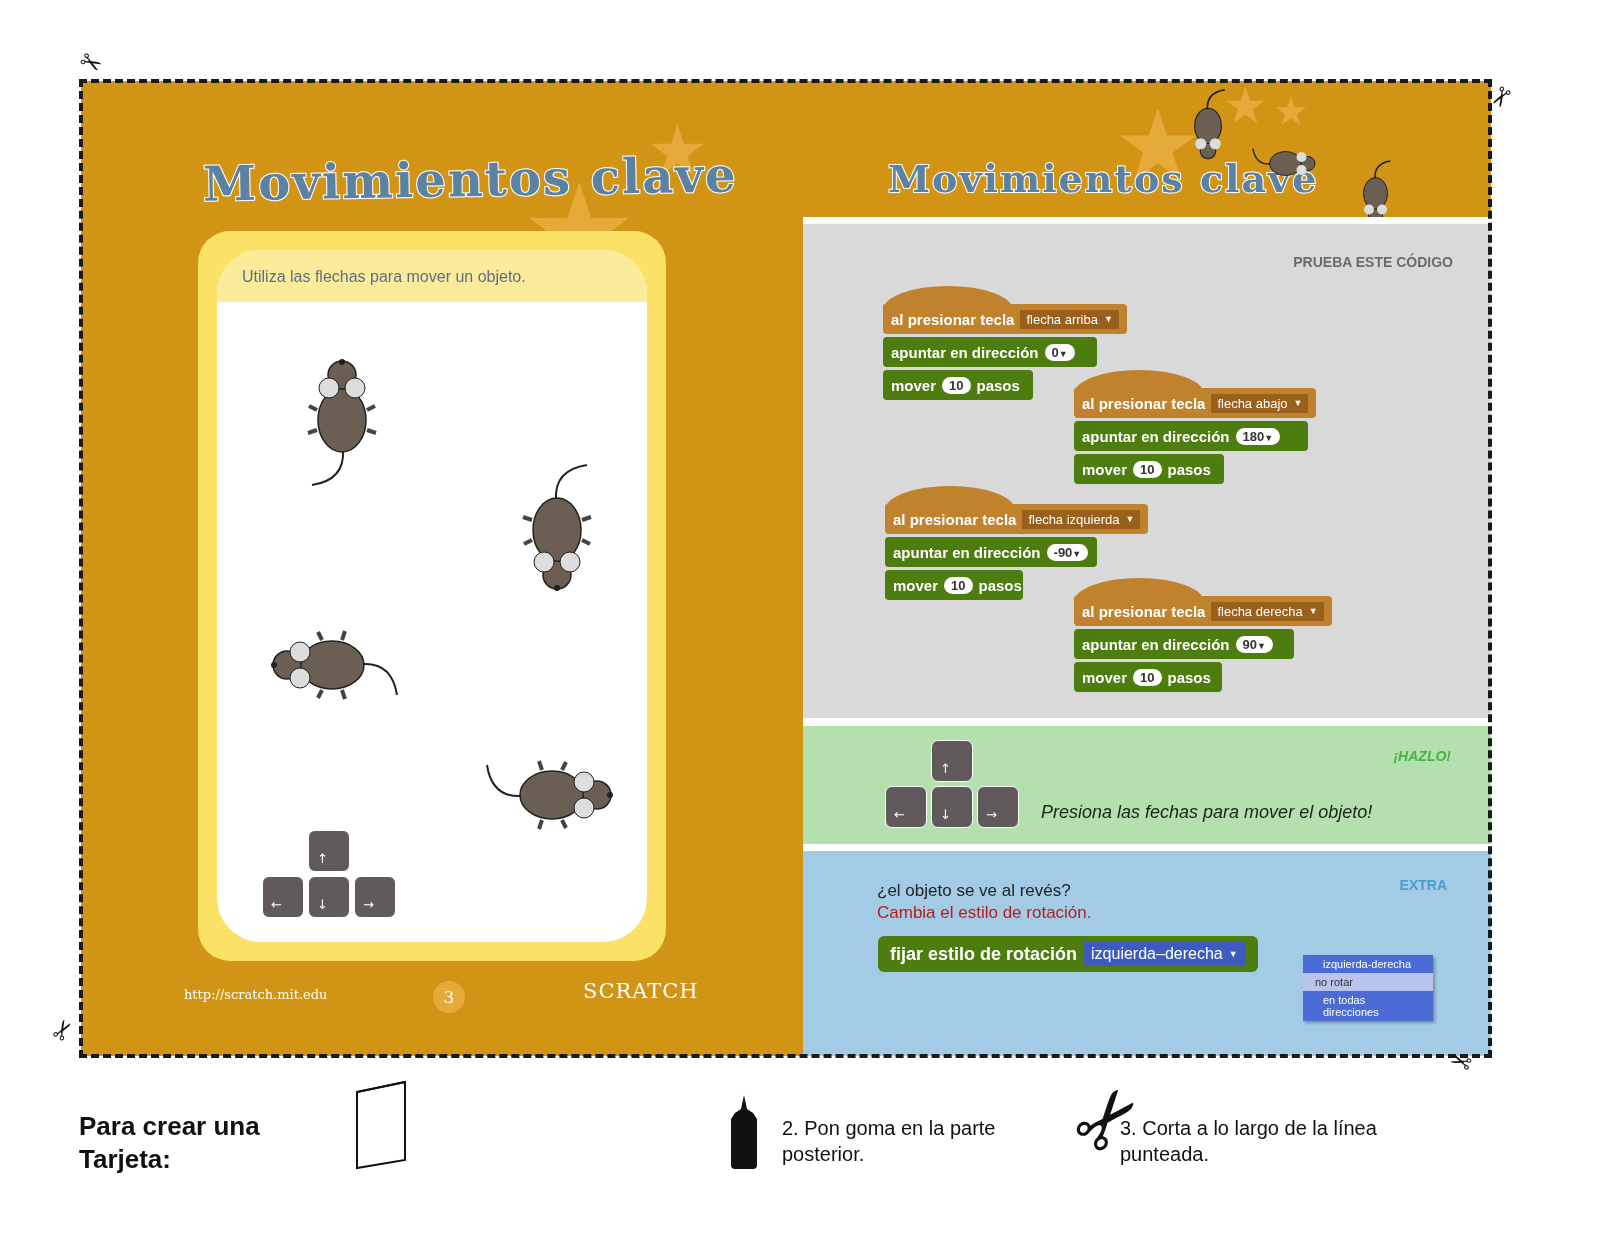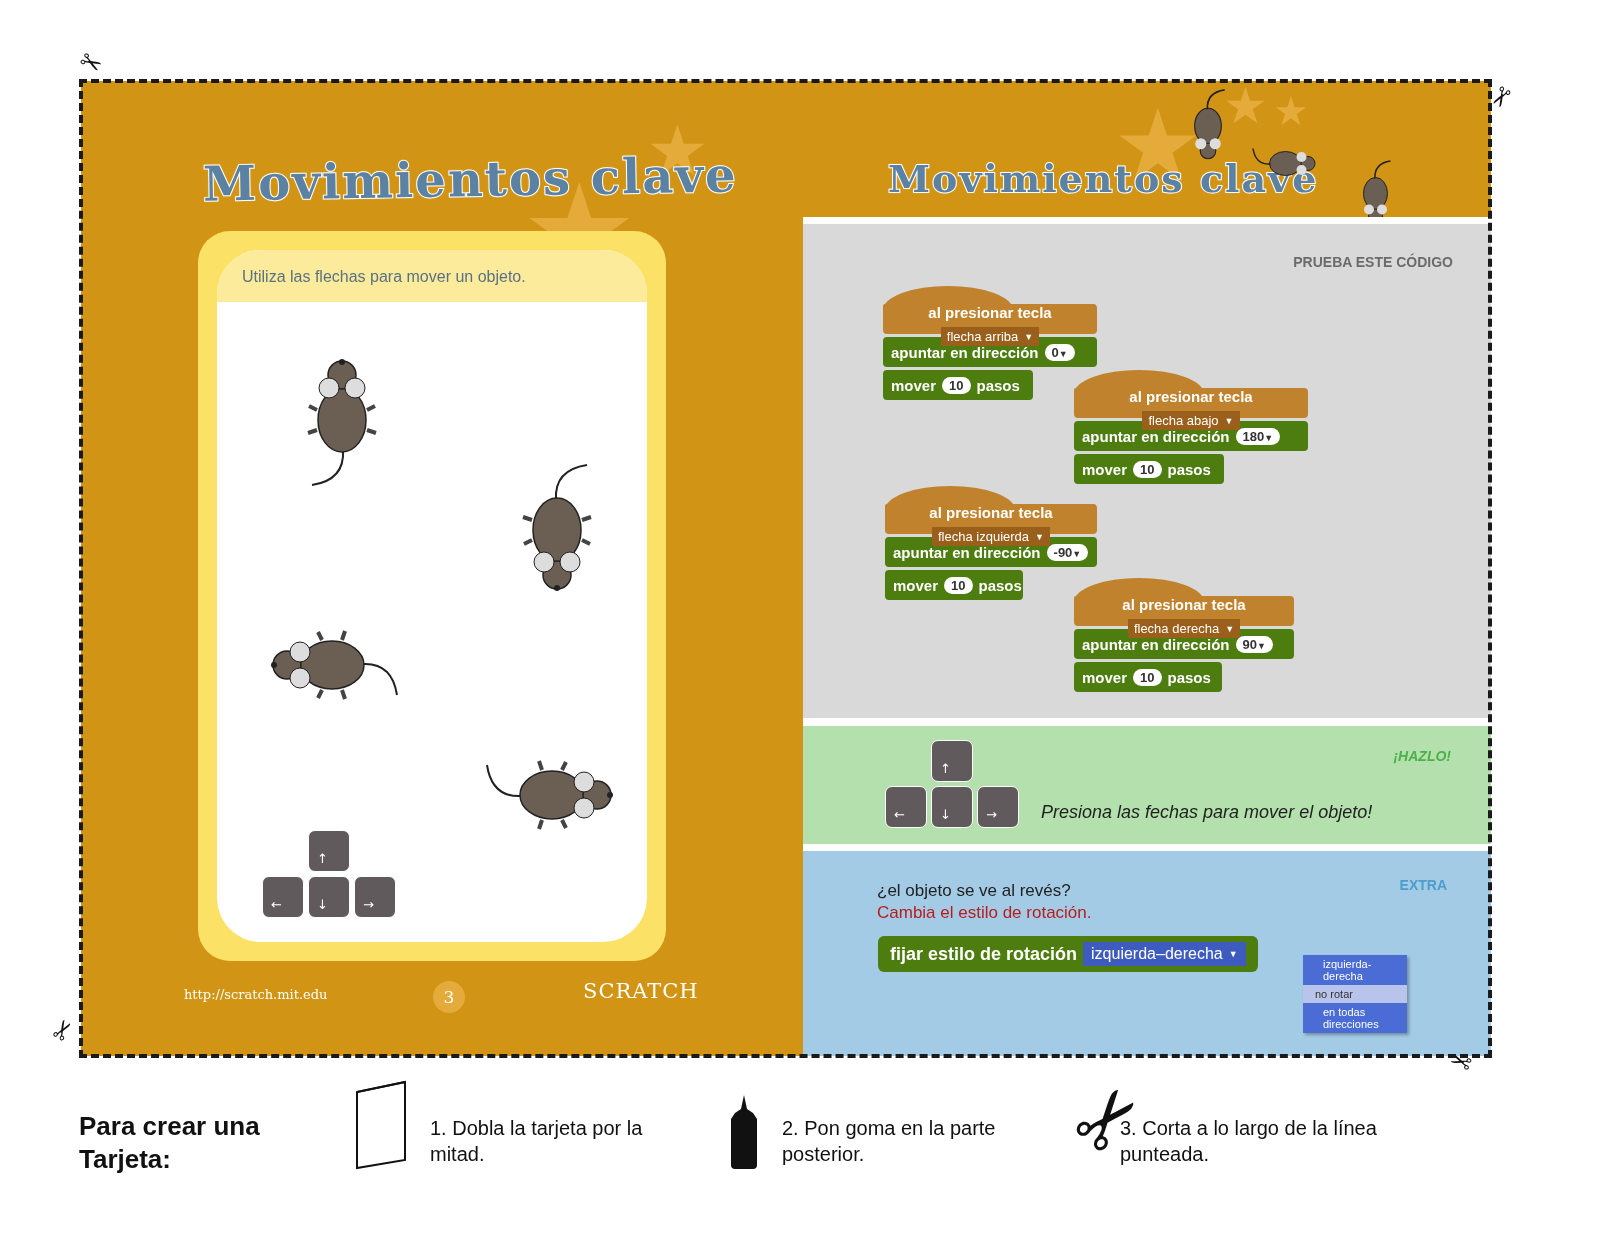--- a/index.html
+++ b/index.html
@@ -29,21 +29,21 @@
   
   .right { position: absolute; left: 722px; top: 0; width: 688px; height: 975px; background: #ffffff; }
   .r-header { position: absolute; left: 0; top: 0; width: 688px; height: 136px; background: #d29414; overflow: hidden; }
   .r-header .title { left: 85px; top: 75px; font-size: 38px; }
   .r-code { position: absolute; left: 0; top: 143px; width: 688px; height: 494px; background: #d9d9d9; }
   .r-do { position: absolute; left: 0; top: 645px; width: 688px; height: 118px; background: #b3e0ad; font-style: italic; }
   .r-extra { position: absolute; left: 0; top: 770px; width: 688px; height: 205px; background: #a3cbe6; }
   .section-label { position: absolute; font-family: "Liberation Sans", sans-serif; font-weight: bold; font-size: 14px; }
 
   .block { position: absolute; font-family: "Liberation Sans", sans-serif; font-weight: bold; color: #fff; font-size: 15px; white-space: nowrap; }
-  .hat { background: #c0822c; height: 30px; padding: 0 8px; display: flex; align-items: center; gap: 6px; border-radius: 2px 4px 4px 4px; flex-direction: column; }
+  .hat { background: #c0822c; height: 30px; padding: 0 8px; display: flex; align-items: center; gap: 6px; border-radius: 2px 4px 4px 4px; }
   .hat::before { content: ""; position: absolute; left: 0; top: -18px; width: 130px; height: 24px; background: #c0822c; border-radius: 65px 65px 0 0 / 24px 24px 0 0; z-index: -1; }
   .motion { background: #4d7c0f; height: 30px; padding: 0 8px; display: flex; align-items: center; gap: 6px; border-radius: 4px; margin-top: 3px; }
   .dd { background: #9a5f1a; color: #fff; font-weight: normal; font-size: 13px; padding: 2px 6px; display: inline-flex; align-items: center; gap: 6px; }
   .pill { background: #fff; color: #333; border-radius: 10px; padding: 1px 7px; font-size: 13px; }
   .tri { font-size: 9px; }
 
   .steps { position: absolute; top: 1080px; left: 0; width: 1600px; height: 150px; font-family: "Liberation Sans", sans-serif; color: #111; }
   .steps .heading { position: absolute; left: 79px; top: 30px; font-size: 26px; font-weight: bold; line-height: 33px; }
   .step-text { position: absolute; font-size: 20px; line-height: 26px; }
   .scissors { position: absolute; font-size: 26px; color: #111; }
@@ -255,21 +255,21 @@
       <div style="position:absolute;left:74px;top:52px;font-family:'Liberation Sans',sans-serif;font-size:17px;color:#b91c1c;">Cambia el estilo de rotación.</div>
       <div class="block" style="left:75px;top:82px;">
         <div class="motion" style="height:36px;font-size:18px;padding:0 12px;border-radius:6px;">
           <span>fijar estilo de rotación</span>
           <span class="dd" style="background:#3e5cbf;font-size:16px;padding:3px 8px;">
               <span>izquierda–derecha</span>
               <span class="tri">▼</span>
             </span>
         </div>
       </div>
-      <div style="position:absolute;left:500px;top:104px;width:104px;font-family:'Liberation Sans',sans-serif;font-size:11px;color:#fff;box-shadow:2px 2px 3px rgba(0,0,0,.3);">
+      <div style="position:absolute;left:500px;top:104px;width:130px;font-family:'Liberation Sans',sans-serif;font-size:11px;color:#fff;box-shadow:2px 2px 3px rgba(0,0,0,.3);">
         <div style="background:#4a6cd4;padding:3px 20px;">izquierda-derecha</div>
         <div style="background:#b8c4ec;color:#333;padding:3px 12px;">no rotar</div>
         <div style="background:#4a6cd4;padding:3px 20px;">en todas direcciones</div>
       </div>
     </div>
   </div>
 </div>
 
 <div class="cut-border"></div>
 <div class="scissors" style="left:80px;top:48px;transform:rotate(30deg);">✂</div>
@@ -279,21 +279,20 @@
 
 <div class="steps">
   <div class="heading">
     <div>Para crear una</div>
     <div>Tarjeta:</div>
   </div>
   <svg style="position:absolute;left:355px;top:0;" width="55" height="92" viewBox="0 0 55 92">
     <path d="M2 12 L2 88 L50 80 L50 2 Z" fill="#fff" stroke="#111" stroke-width="2"></path>
     <path d="M2 12 L50 2" stroke="#111" stroke-width="2"></path>
   </svg>
-  <div class="step-text" style="left:430px;top:35px;width:270px;">1. Dobla la tarjeta por la mitad.</div>
 
   <svg style="position:absolute;left:727px;top:15px;" width="34" height="75" viewBox="0 0 34 75">
     <path d="M17 0 L20 14 L26 18 L30 24 L30 70 Q30 74 26 74 L8 74 Q4 74 4 70 L4 24 L8 18 L14 14 Z" fill="#111"></path>
   </svg>
   <div class="step-text" style="left:782px;top:35px;width:260px;">2. Pon goma en la parte posterior.</div>
 
   <div style="position:absolute;left:1075px;top:0;font-size:80px;line-height:1;color:#111;transform:rotate(-50deg);">✂</div>
   <div class="step-text" style="left:1096px;top:35px;width:310px;margin-left:24px;">3. Corta a lo largo de la línea punteada.</div>
 </div>
 

